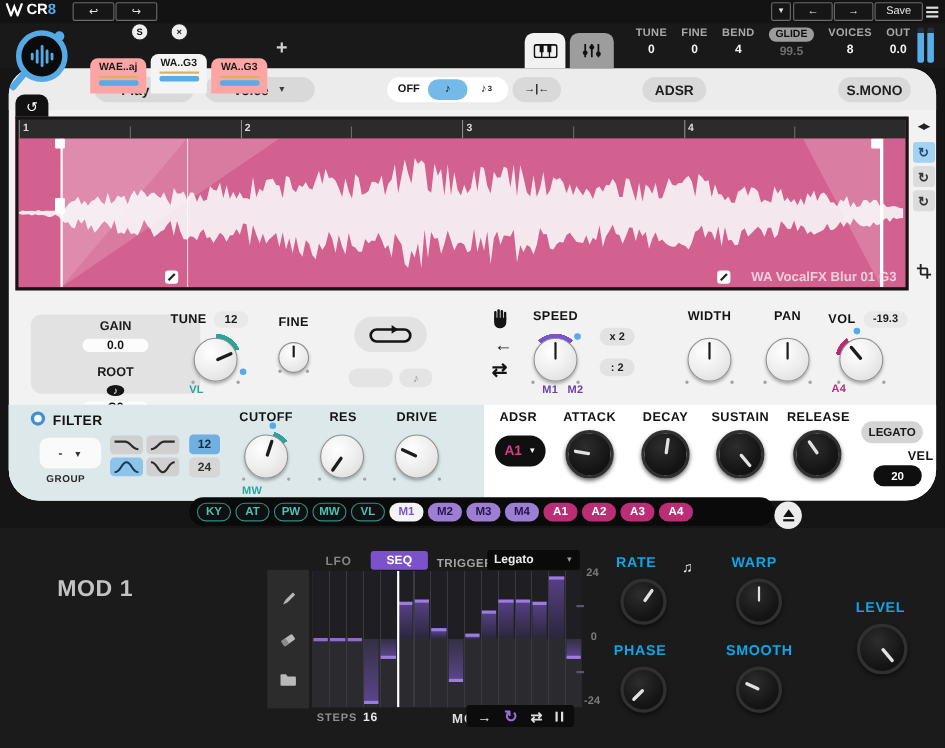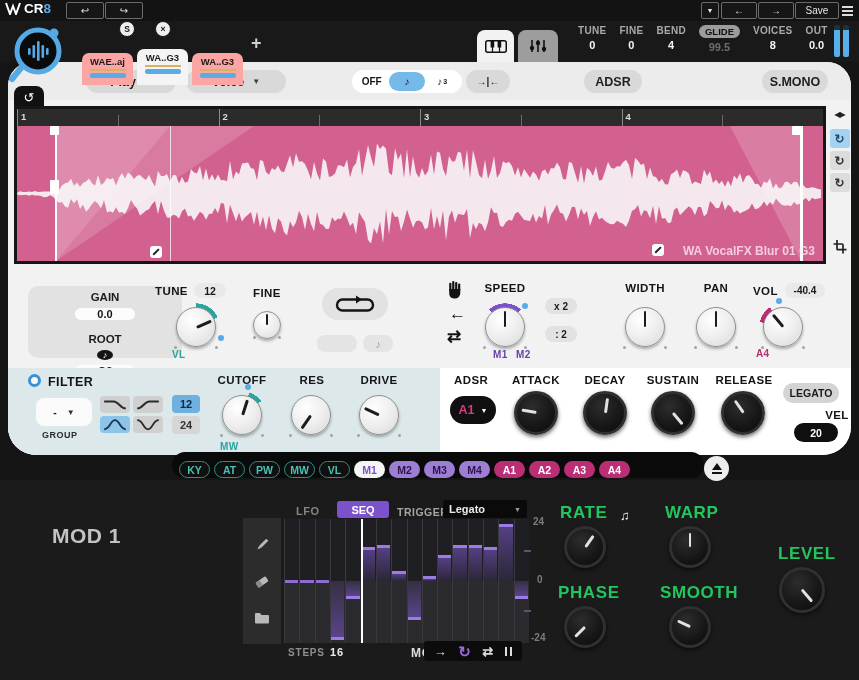--- a/index.html
+++ b/index.html
@@ -59,21 +59,21 @@
   .tick{position:absolute;top:0;width:1px;background:#8a8a8a;height:100%;}
   .tick.min{top:35%;height:65%;background:#6a6a6a;}
   .ruler-num{position:absolute;top:2px;color:#ddd;font-size:9.5px;font-weight:bold;}
   #wavebody{position:relative;width:100%;height:135px;background:#d2618f;overflow:hidden;}
   #wavebody svg{position:absolute;left:0;top:0;}
   .marker{position:absolute;top:0;height:100%;background:#fff;cursor:ew-resize;}
   .mhandle{position:absolute;background:#fff;border-radius:1px;cursor:ew-resize;}
   .editbox{width:12px;height:12px;background:#fdfdfd;border-radius:3px;position:relative;}
   .editbox::after{content:"";position:absolute;left:2px;top:5px;width:8px;height:1.8px;background:#222;
                   transform:rotate(-45deg);}
-  #wavelabelwrap{position:absolute;right:8px;bottom:3px;display:flex;align-items:flex-start;gap:19px;}
+  #wavelabelwrap{position:absolute;right:8px;bottom:3px;display:flex;align-items:flex-end;gap:19px;}
   #wavelabel{color:rgba(255,235,245,.78);font-size:12px;font-weight:bold;}
   #wavetools{position:absolute;left:820px;top:44px;width:23px;height:160px;display:flex;flex-direction:column;align-items:center;}
   .wtool{width:20px;height:19px;border-radius:3px;display:flex;align-items:center;justify-content:center;
          font-size:12px;color:#333;cursor:pointer;margin-top:3px;background:#dcdcdc;font-weight:bold;}
   .wtool.sel{background:#a6d2f2;color:#1d4f78;}
   
   .knob{position:absolute;cursor:pointer;}
   .knob .arc{position:absolute;inset:0;border-radius:50%;
      background:conic-gradient(from var(--from,0deg),var(--ac,#2ba49e) var(--len,0deg),transparent var(--len,0deg));
      -webkit-mask:radial-gradient(closest-side,transparent 71%,#000 72% 94%,transparent 95%);
@@ -107,21 +107,21 @@
   #bottomrow{position:absolute;left:0;top:306px;width:843px;height:87px;background:#fff;border-radius:0 0 28px 28px;}
   #filterzone{position:absolute;left:0;top:0;width:432px;height:87px;background:#dce8e9;border-radius:0 0 0 28px;}
   .fbtn{position:absolute;width:30px;height:17px;border-radius:4px;background:#d0d0d0;display:flex;align-items:center;
      justify-content:center;cursor:pointer;}
   .fbtn.sel{background:#8cc4ea;}
   .slopebtn{position:absolute;width:28px;height:18px;border-radius:4px;background:#d6d6d6;color:#333;font-size:11px;
      font-weight:bold;display:flex;align-items:center;justify-content:center;cursor:pointer;}
   .slopebtn.sel{background:#6fb0e0;color:#0e2a40;}
   
   #modstrip{position:absolute;left:172px;top:452px;width:532px;height:26px;background:#0a0a0a;border-radius:13px;
-     display:flex;align-items:flex-end;gap:4px;padding:0 7px;box-sizing:border-box;z-index:15;}
+     display:flex;align-items:center;gap:4px;padding:0 7px;box-sizing:border-box;z-index:15;}
   .mpill{width:31px;height:17px;border-radius:9px;display:flex;align-items:center;justify-content:center;
      font-size:10.5px;font-weight:bold;cursor:pointer;box-sizing:border-box;}
   .mpill.perf{background:#101010;border:1.5px solid #2e8f88;color:#49c2b6;}
   .mpill.mod{background:#9c7ed2;color:#2a1450;}
   .mpill.mod.on{background:#f4f4f4;color:#7b52cc;}
   .mpill.amp{background:#b92e74;color:#fff;}
   #ejectbtn{position:absolute;left:704px;top:456px;width:25px;height:25px;border-radius:50%;background:#ededed;
      display:flex;flex-direction:column;align-items:center;justify-content:center;cursor:pointer;z-index:15;}
   #ejectbtn .tri{width:0;height:0;border-left:5px solid transparent;border-right:5px solid transparent;
      border-bottom:7px solid #111;}
@@ -150,21 +150,21 @@
   #playhead{position:absolute;top:0;width:2px;height:100%;background:#fff;z-index:3;}
   .axis{position:absolute;font-size:10px;font-weight:bold;color:#7c7c7c;}
   .axisdash{position:absolute;width:7px;height:2px;background:#5c5370;}
   .ftxt{position:absolute;font-size:10px;font-weight:bold;letter-spacing:.8px;}
   #modebar{position:absolute;left:424px;top:161px;width:98px;height:20px;background:#0c0c0c;border-radius:3px;
      display:flex;align-items:center;justify-content:space-around;padding:0 4px;box-sizing:border-box;}
   .mode{color:#dedede;font-size:13px;font-weight:bold;cursor:pointer;line-height:1;}
   .mode.sel{color:#9b6ae0;font-size:15px;}
   .pausebars{display:flex;gap:2.5px;cursor:pointer;}
   .pausebars span{width:2.5px;height:9px;background:#dedede;}
-  .dklabel{position:absolute;color:#22c55e;font-size:17px;font-weight:bold;letter-spacing:.6px;text-align:center;}
+  .dklabel{position:absolute;color:#0ea5e9;font-size:13px;font-weight:bold;letter-spacing:.6px;text-align:center;}
 </style>
 </head>
 <body>
 
 <div id="app">
 
   <div id="titlebar">
     <div id="brand">
       <svg width="16" height="13" viewBox="0 0 16 13">
         <polyline points="1,1 5,12 8,4 11,12 15,1" stroke="#fff" stroke-width="2" fill="none"></polyline>
@@ -419,21 +419,21 @@
             <div class="ptr" style="--a:0deg"></div>
           </div>
       </div>
       <span class="klabel" style="left:683px;top:10px;width:50px;">PAN</span>
       <div class="knob light" style="left:683px;top:30px;width:50px;height:50px;">
         <div class="dial">
             <div class="ptr" style="--a:0deg"></div>
           </div>
       </div>
       <span class="klabel" style="left:745px;top:13px;">VOL</span>
-      <div class="vpill" style="left:777px;top:11px;width:40px;height:15px;font-size:10px;">-40.4</div>
+      <div class="vpill" style="left:777px;top:11px;width:40px;height:15px;font-size:10px;">-19.3</div>
       <div class="knob light" style="left:750px;top:30px;width:50px;height:50px;">
         <div class="arc" style="--from:-78deg;--len:44deg;--ac:#b92e74"></div>
         <div class="dial">
             <div class="ptr" style="--a:-40deg"></div>
           </div>
       </div>
       <div class="mdot" style="left:768px;top:26px;"></div>
       <span class="modtag" style="left:748px;top:76px;color:#b92e74;">A4</span>
     </div>
 

